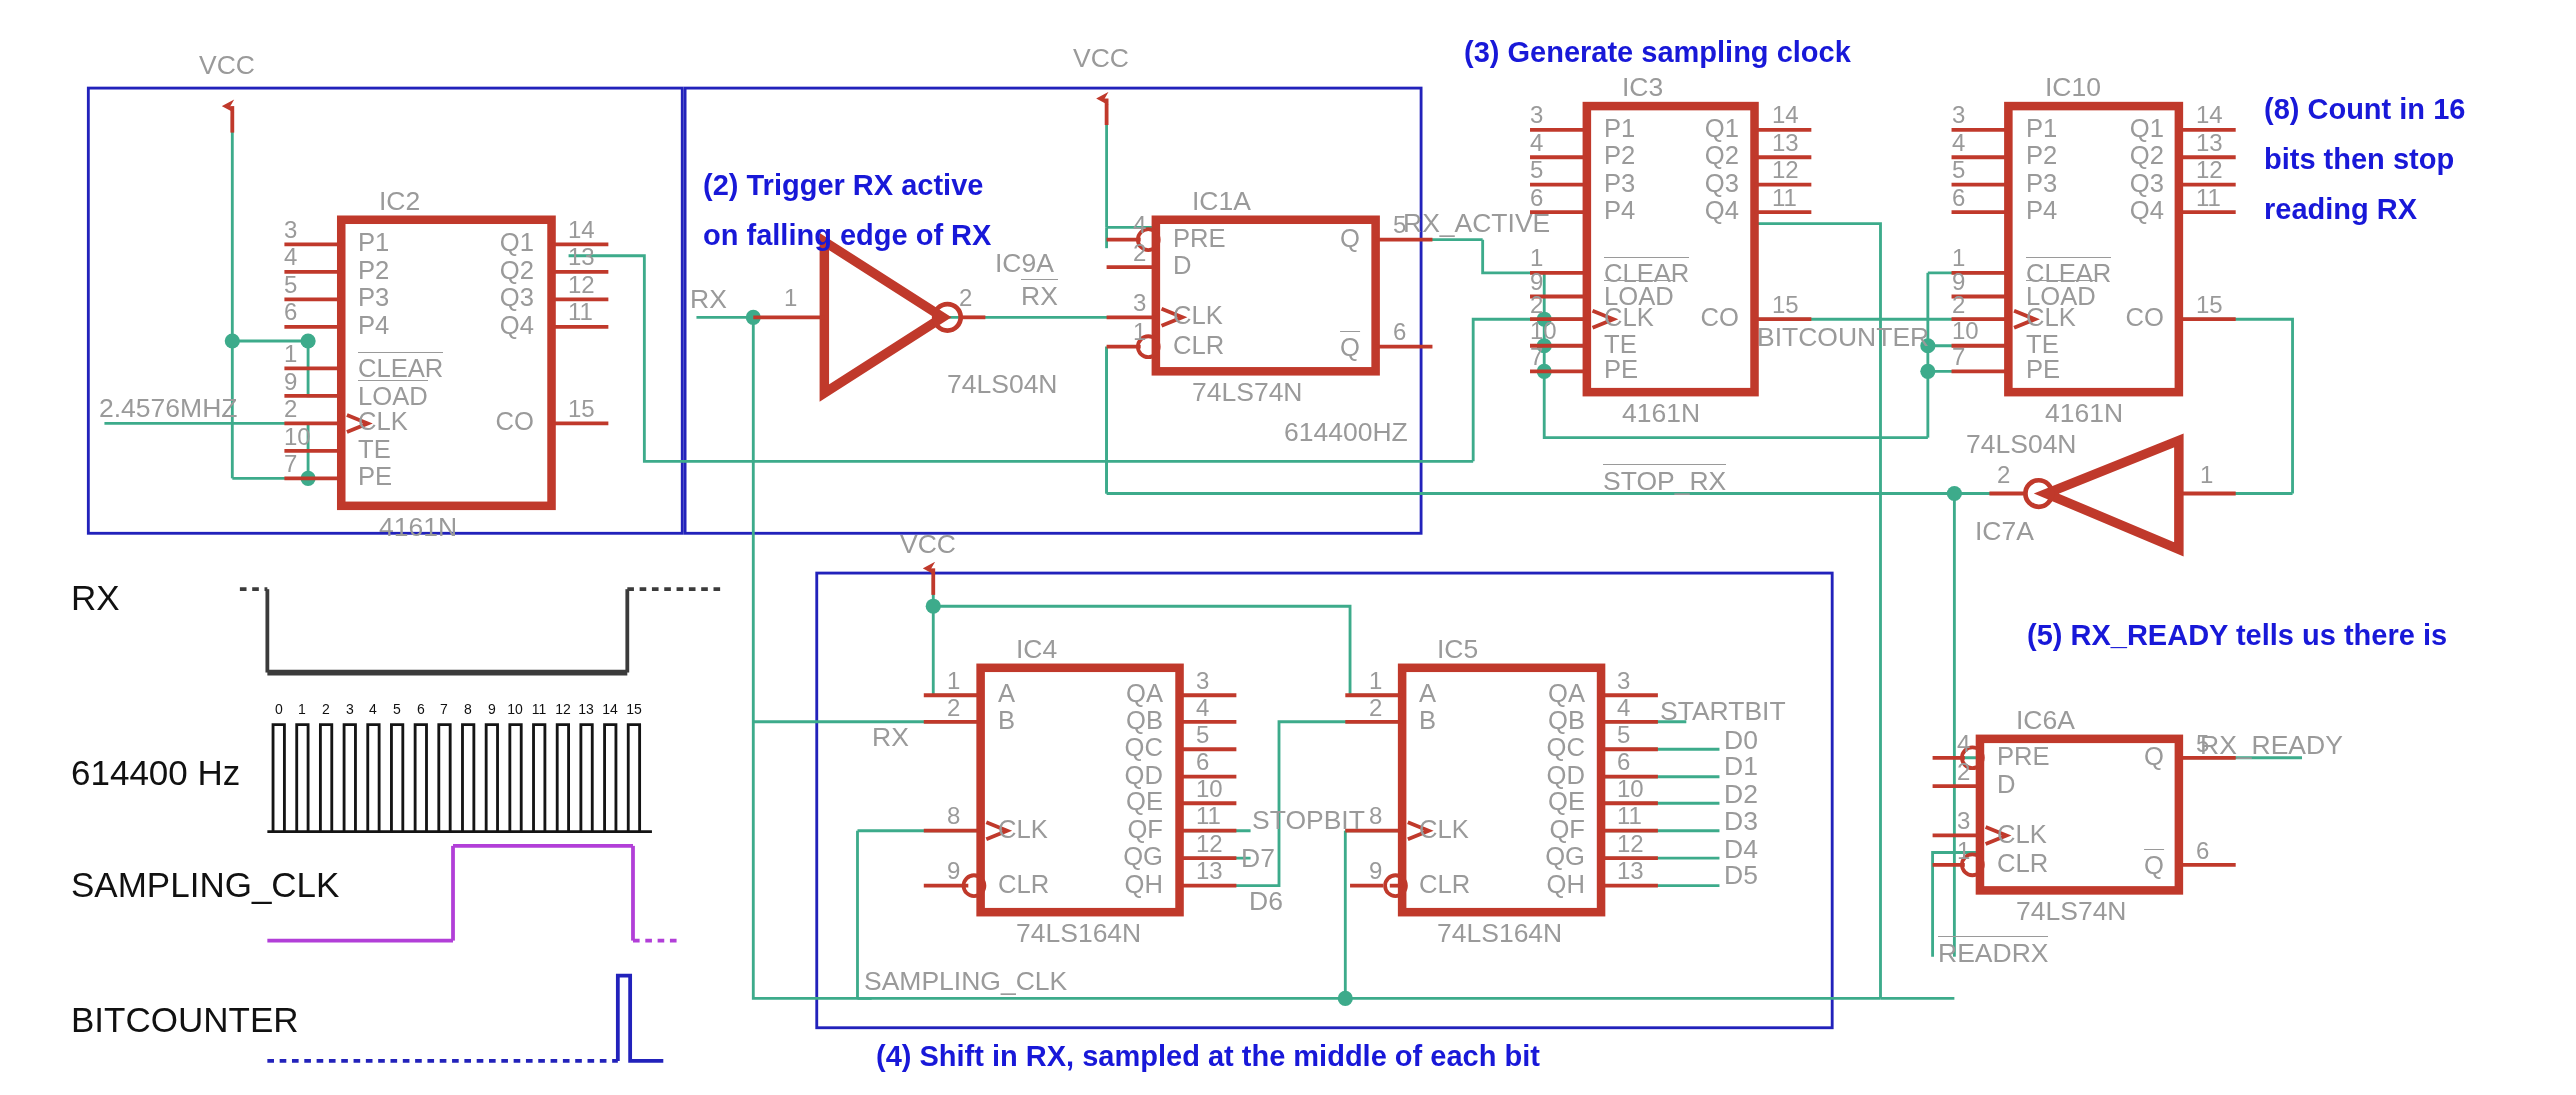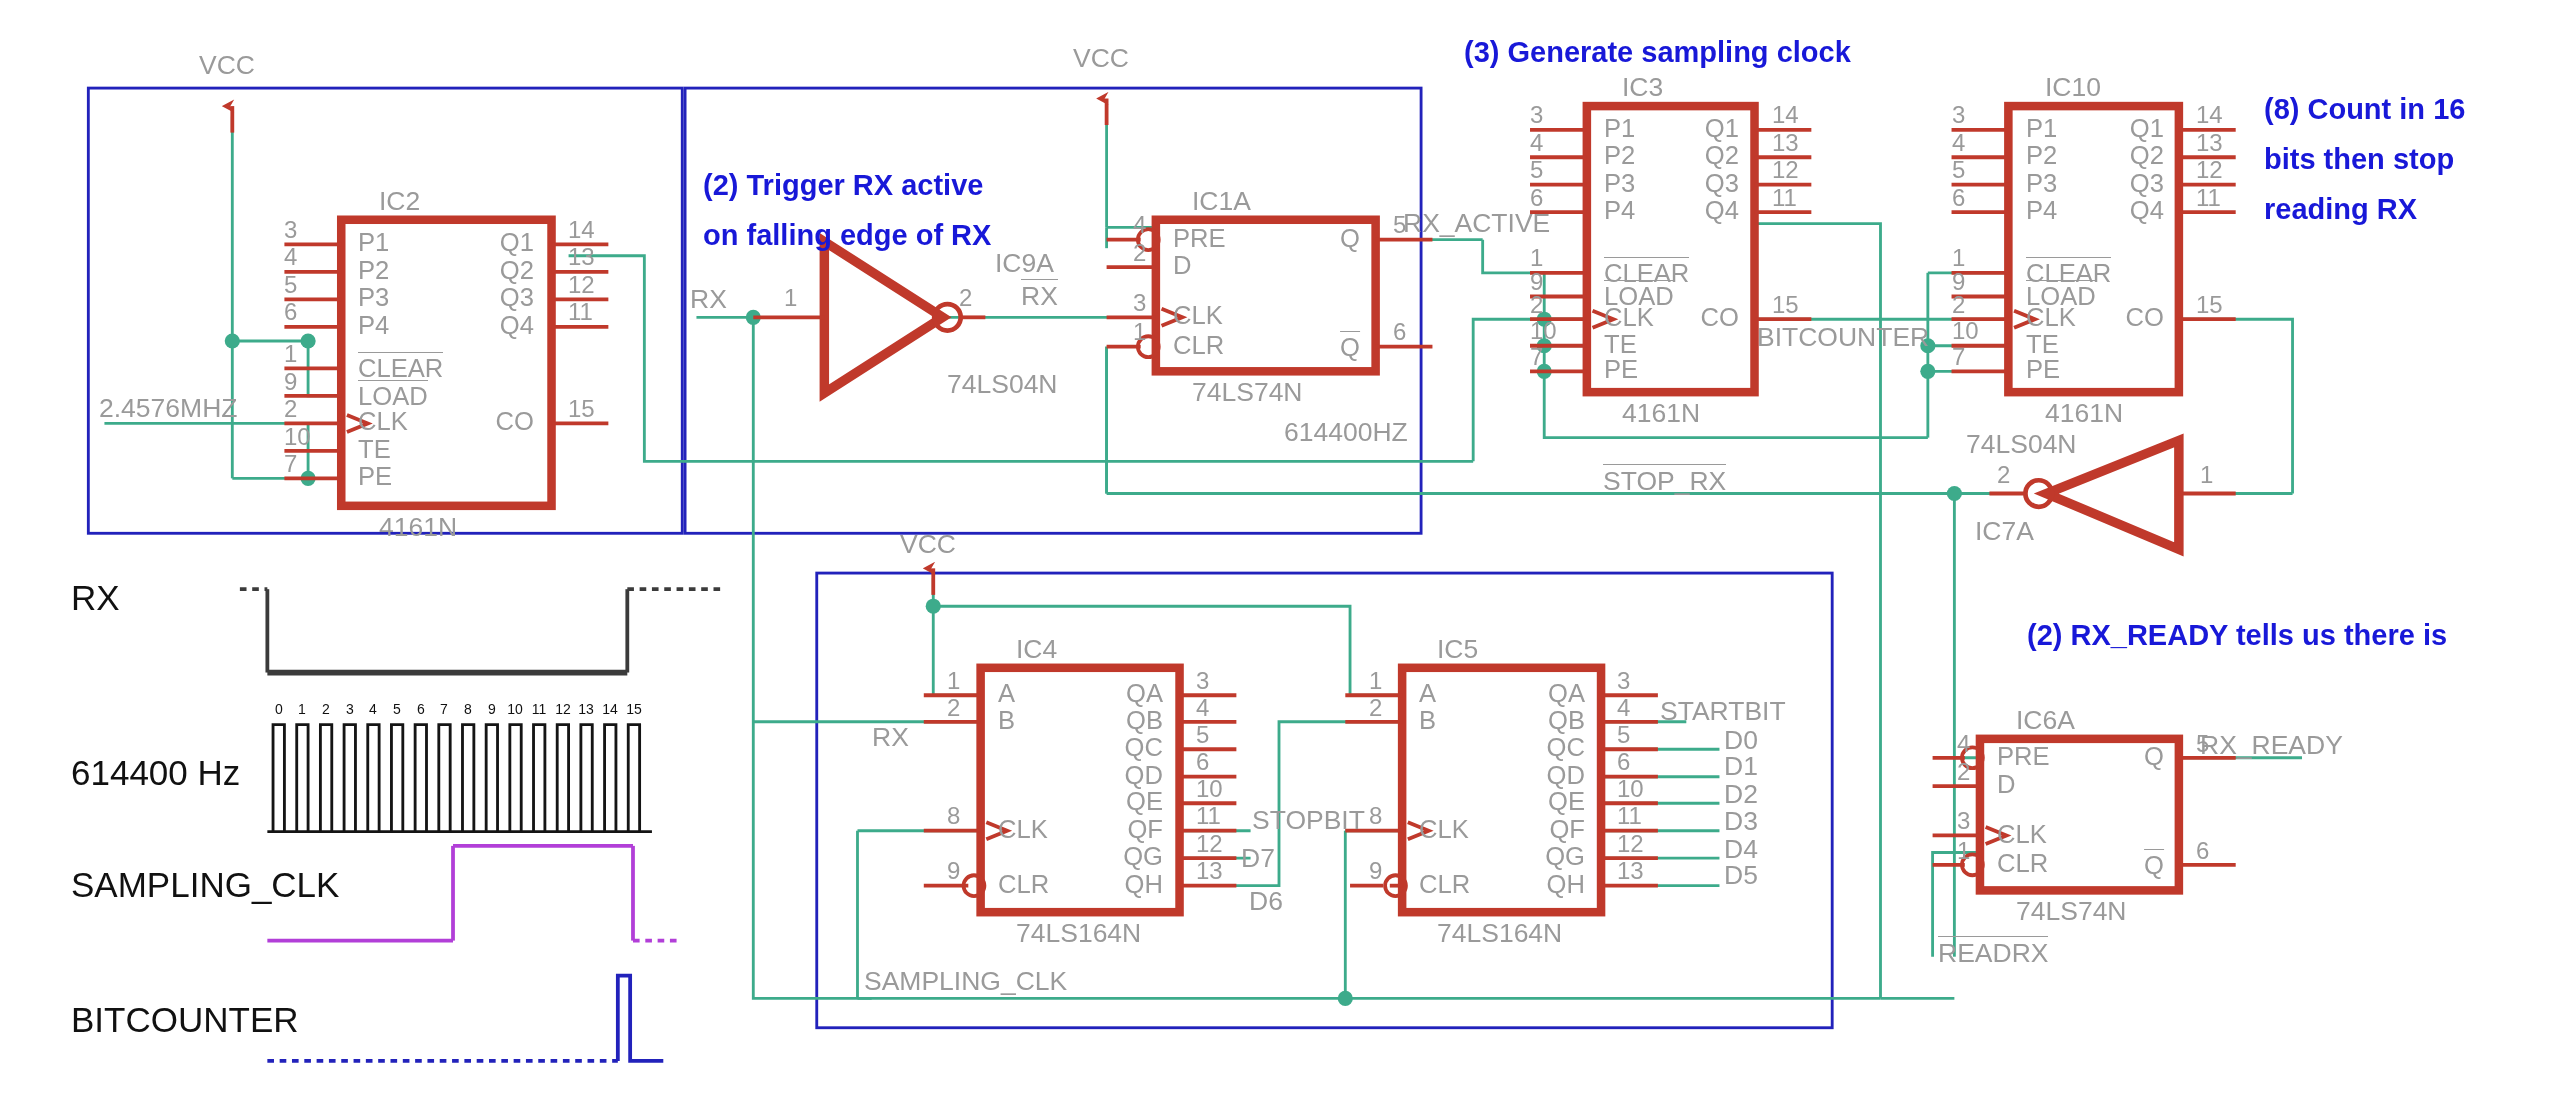--- a/index.html
+++ b/index.html
@@ -325,21 +325,22 @@
       </g>
     </g>
   </svg>
 
   <div class="note" style="left:703px; top:166px;">(2) Trigger RX active</div>
   <div class="note" style="left:703px; top:216px;">on falling edge of RX</div>
   <div class="note" style="left:1464px; top:33px;">(3) Generate sampling clock</div>
   <div class="note" style="left:2264px; top:90px;">(8) Count in 16</div>
   <div class="note" style="left:2264px; top:140px;">bits then stop</div>
   <div class="note" style="left:2264px; top:190px;">reading RX</div>
-  <div class="note" style="left:2027px; top:616px;">(2) RX_READY tells us there is</div>
+  <div class="note" style="left:2027px; top:616px;">(5) RX_READY tells us there is</div>
+  <div class="note" style="left:876px; top:1037px;">(4) Shift in RX, sampled at the middle of each bit</div>
 
   <div class="wlabel" style="left:71px; top:578px;">RX</div>
   <div class="wlabel" style="left:71px; top:753px;">614400 Hz</div>
   <div class="wlabel" style="left:71px; top:865px;">SAMPLING_CLK</div>
   <div class="wlabel" style="left:71px; top:1000px;">BITCOUNTER</div>
 
   <div id="tickhost">
       <div style="position: absolute; left: 279px; top: 701px; white-space: nowrap; font-family: &quot;Liberation Sans&quot;, sans-serif; font-size: 14px; color: rgb(17, 17, 17); letter-spacing: 0px; transform: translateX(-50%);">0</div>
       <div style="position: absolute; left: 302px; top: 701px; white-space: nowrap; font-family: &quot;Liberation Sans&quot;, sans-serif; font-size: 14px; color: rgb(17, 17, 17); letter-spacing: 0px; transform: translateX(-50%);">1</div>
       <div style="position: absolute; left: 326px; top: 701px; white-space: nowrap; font-family: &quot;Liberation Sans&quot;, sans-serif; font-size: 14px; color: rgb(17, 17, 17); letter-spacing: 0px; transform: translateX(-50%);">2</div>

